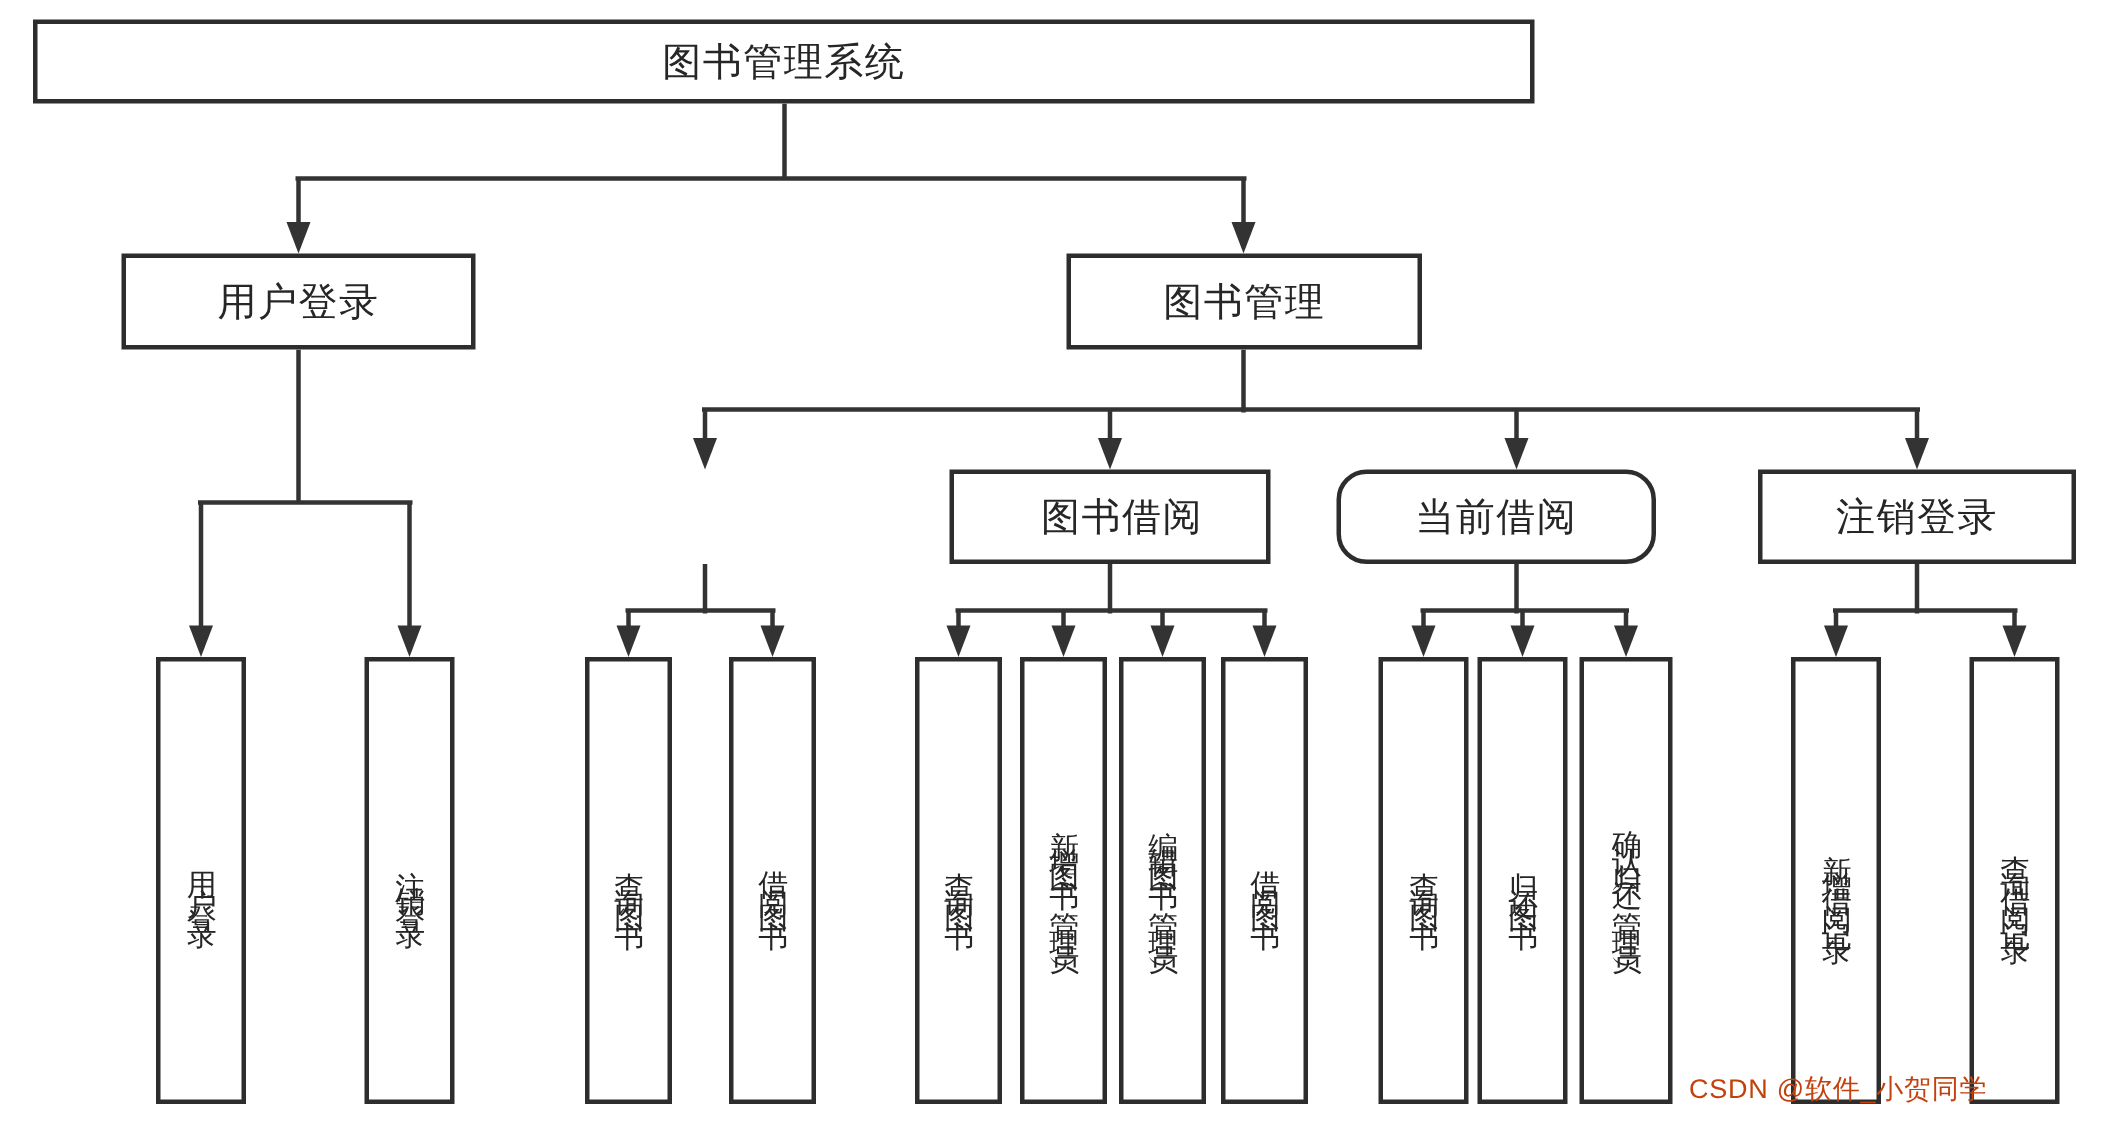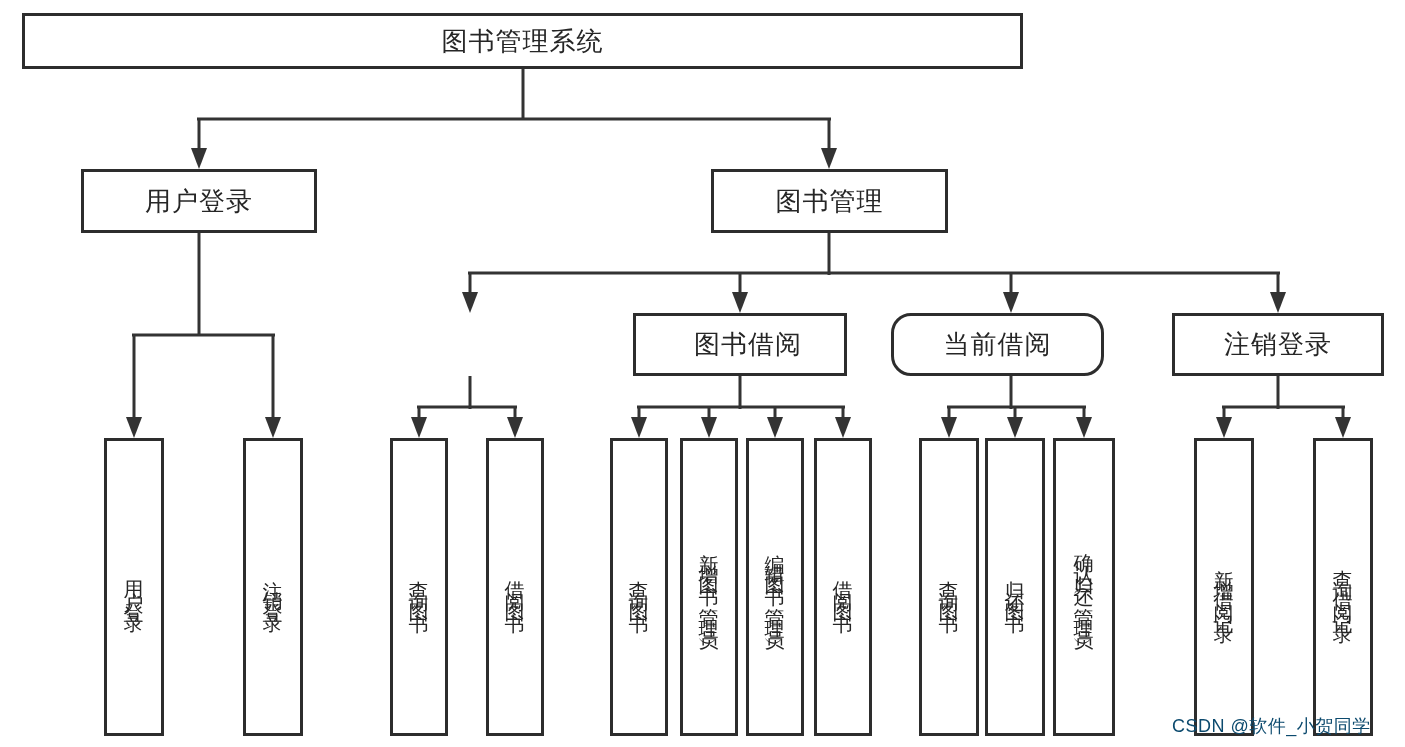--- a/index.html
+++ b/index.html
@@ -60,24 +60,24 @@
   .n-c2 { left: 680px;  width: 58px; }
   .n-c3 { left: 746px;  width: 58px; }
   .n-c4 { left: 814px;  width: 58px; }
   .n-d1 { left: 919px;  width: 60px; }
   .n-d2 { left: 985px;  width: 60px; }
   .n-d3 { left: 1053px; width: 62px; }
   .n-e1 { left: 1194px; width: 60px; }
   .n-e2 { left: 1313px; width: 60px; }
   .watermark {
     position: absolute;
-    left: 1172px;
+    left: 1126px;
     top: 714px;
     font-size: 18px;
-    color: #0c4a6e;
+    color: #c2410c;
     letter-spacing: 0.5px;
     white-space: nowrap;
     z-index: 5;
   }
   svg line     { stroke: #333333; stroke-width: 3; }
   svg polygon  { fill: #333333; }
 </style>
 </head>
 <body>
 

